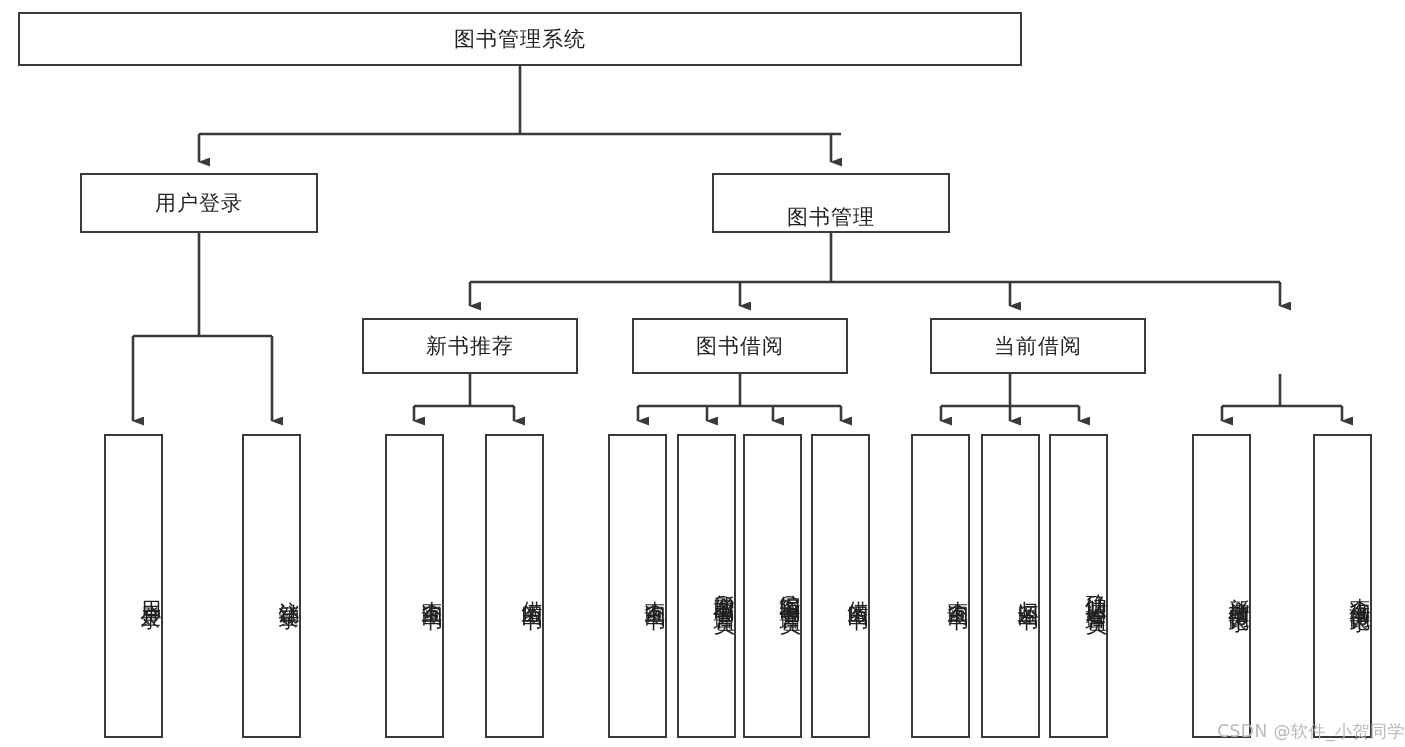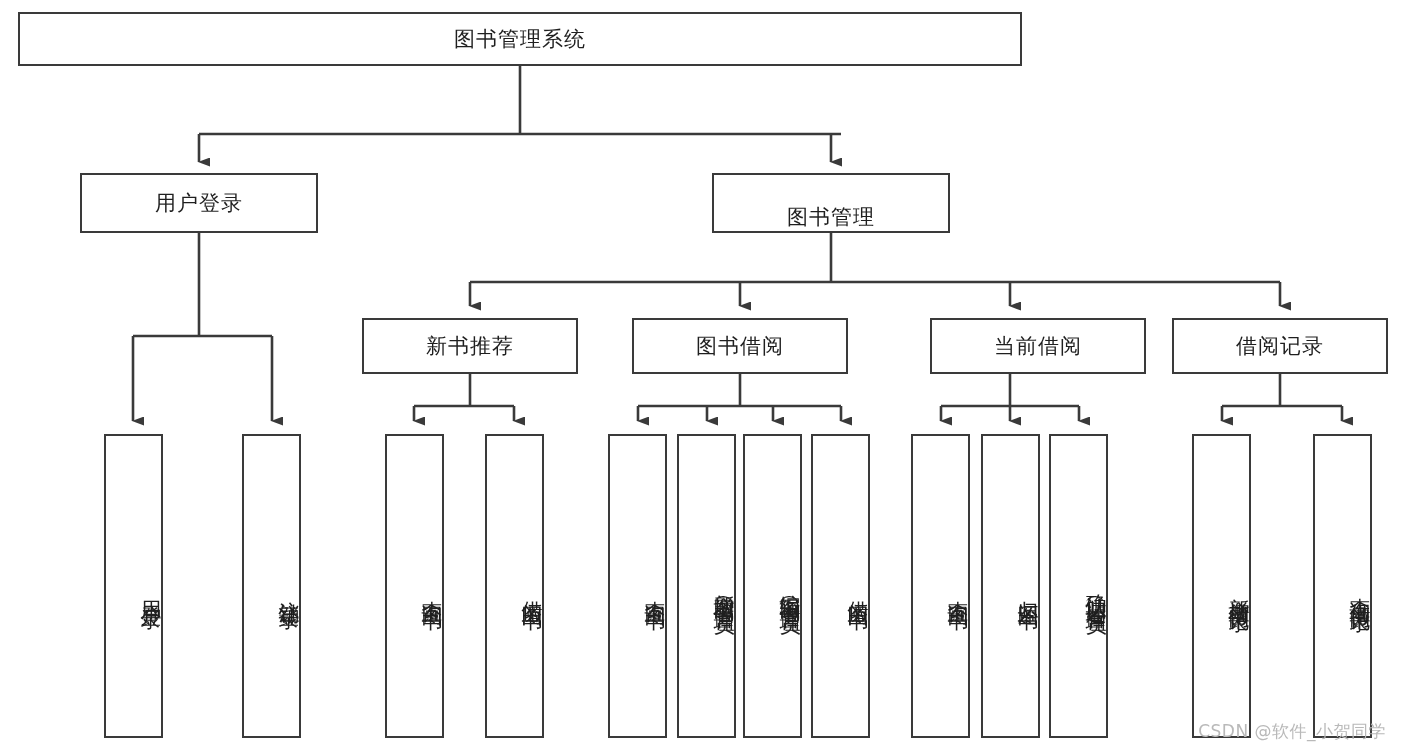--- a/index.html
+++ b/index.html
@@ -49,21 +49,21 @@
     padding-top: 8px;
     align-items: flex-start;
     justify-content: center;
   }
   .node.v span {
     writing-mode: vertical-rl;
     text-orientation: upright;
   }
   .watermark {
     position: absolute;
-    right: 19px;
+    right: 0;
     bottom: 4px;
     font-size: 17px;
     color: #b9b9b9;
     white-space: nowrap;
     letter-spacing: 0.5px;
   }
 </style>
 </head>
 <body>
 
@@ -132,23 +132,20 @@
 
   <div class="node h" style="left:362px; top:318px; width:216px; height:56px;justify-content:center;">
     <span>新书推荐</span>
   </div>
   <div class="node h" style="left:632px; top:318px; width:216px; height:56px;">
     <span>图书借阅</span>
   </div>
   <div class="node h" style="left:902px; top:318px; width:216px; height:56px;margin-left:28px;">
     <span>当前借阅</span>
   </div>
-  <div class="node h" style="left:1172px; top:318px; width:216px; height:56px;">
-    <span>借阅记录</span>
-  </div>
 
   <div class="node v" style="left:104px; top:434px; width:59px; height:304px;">
     <span>用户登录</span>
   </div>
   <div class="node v" style="left:242px; top:434px; width:59px; height:304px;">
     <span>注销登录</span>
   </div>
 
   <div class="node v" style="left:385px; top:434px; width:59px; height:304px;">
     <span>查询图书</span>

